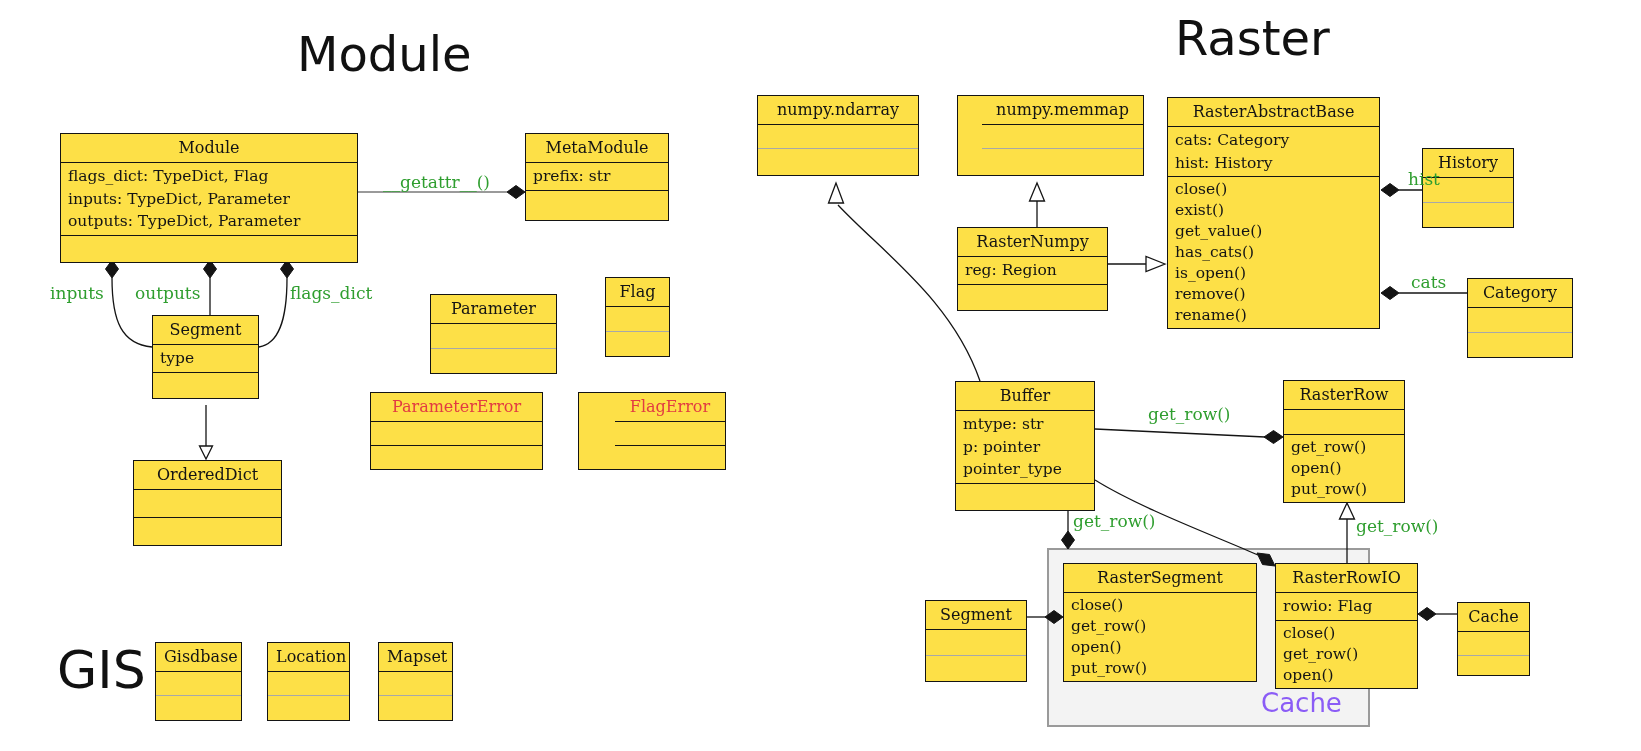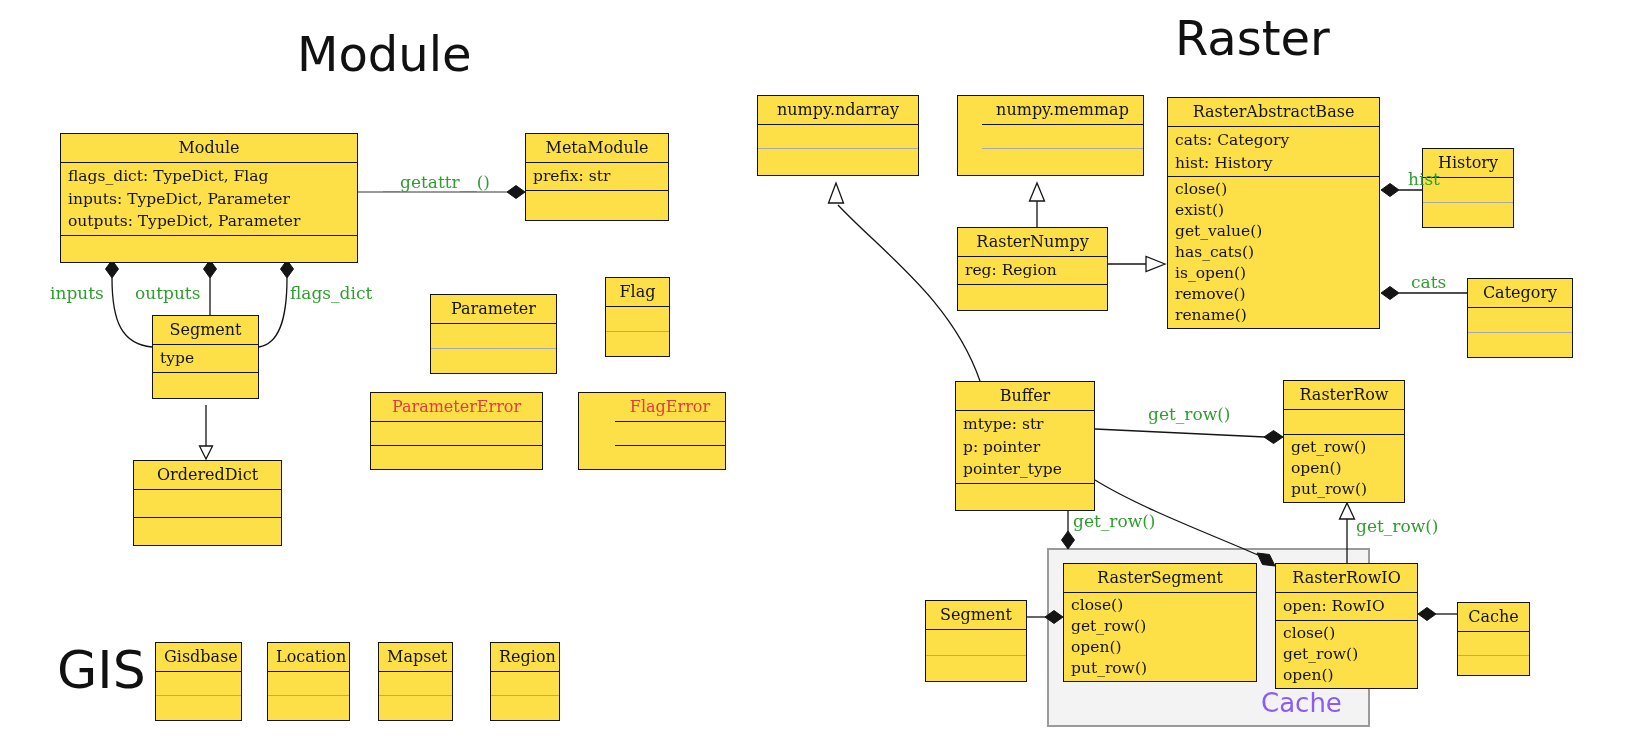--- a/index.html
+++ b/index.html
@@ -180,25 +180,20 @@
   <div class="box" style="left:267px;top:642px;width:81px;">
     <div class="row title">Location</div>
     <div class="row" style="height:24px;"></div>
     <div class="row light" style="height:25px;"></div>
   </div>
   <div class="box" style="left:378px;top:642px;width:73px;">
     <div class="row title">Mapset</div>
     <div class="row" style="height:24px;"></div>
     <div class="row light" style="height:25px;"></div>
   </div>
-  <div class="box" style="left:490px;top:642px;width:68px;">
-    <div class="row title">Region</div>
-    <div class="row" style="height:24px;"></div>
-    <div class="row light" style="height:25px;"></div>
-  </div>
 
   <div class="box" style="left:757px;top:95px;width:160px;">
     <div class="row title">numpy.ndarray</div>
     <div class="row" style="height:24px;"></div>
     <div class="row light" style="height:27px;"></div>
   </div>
 
   <div class="box" style="left:957px;top:95px;width:161px;padding-left:24px;">
     <div class="row title">numpy.memmap</div>
     <div class="row" style="height:24px;"></div>
@@ -268,21 +263,21 @@
       <div>close()</div>
       <div>get_row()</div>
       <div>open()</div>
       <div>put_row()</div>
     </div>
   </div>
 
   <div class="box" style="left:1275px;top:563px;width:141px;">
     <div class="row title">RasterRowIO</div>
     <div class="row attrs">
-      <div>open: RowIO</div>
+      <div>rowio: Flag</div>
     </div>
     <div class="row methods">
       <div>close()</div>
       <div>get_row()</div>
       <div>open()</div>
     </div>
   </div>
 
   <div class="box" style="left:925px;top:600px;width:100px;">
     <div class="row title">Segment</div>

